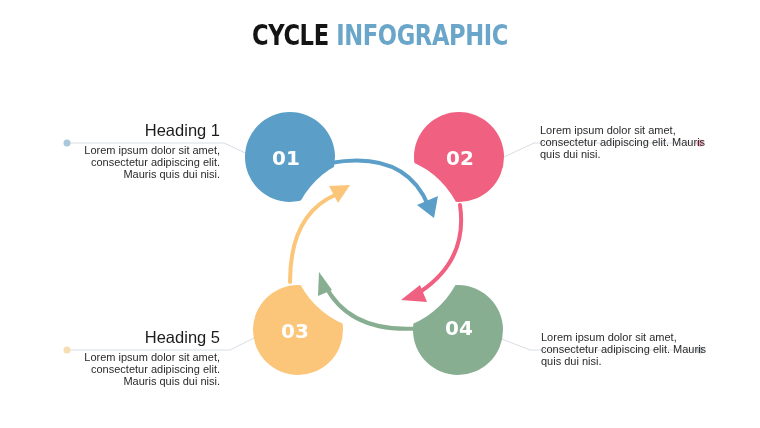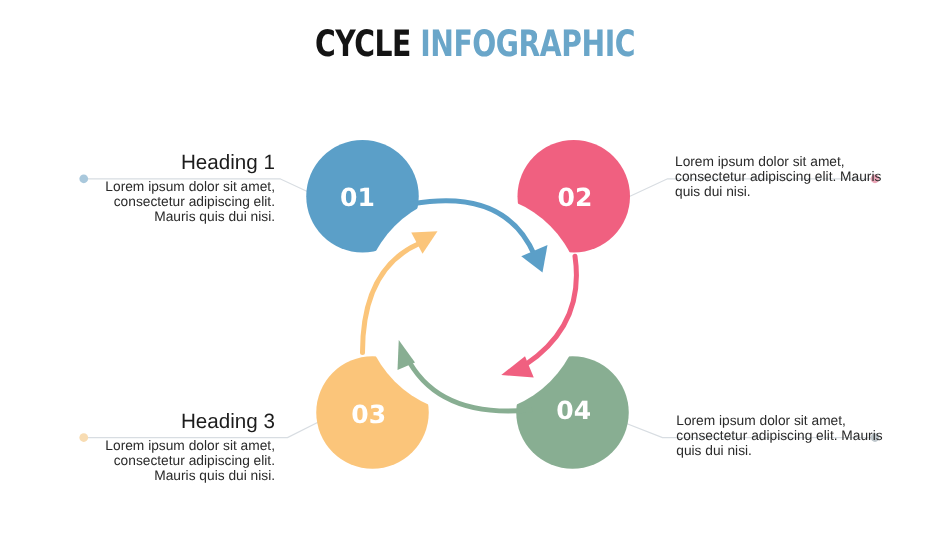--- a/index.html
+++ b/index.html
@@ -95,21 +95,21 @@
 
 <div class="block right" style="left:540px; top:120px;">
   <p>
     <span>Lorem ipsum dolor sit amet,</span><br>
     <span>consectetur adipiscing elit. Mauris</span><br>
     <span>quis dui nisi.</span>
   </p>
 </div>
 
 <div class="block left" style="left:20px; top:327px;">
-  <h3>Heading 3</h3>
+  <h3>Heading 5</h3>
   <p>
     <span>Lorem ipsum dolor sit amet,</span><br>
     <span>consectetur adipiscing elit.</span><br>
     <span>Mauris quis dui nisi.</span>
   </p>
 </div>
 
 <div class="block right" style="left:541px; top:327px;">
   <p>
     <span>Lorem ipsum dolor sit amet,</span><br>

